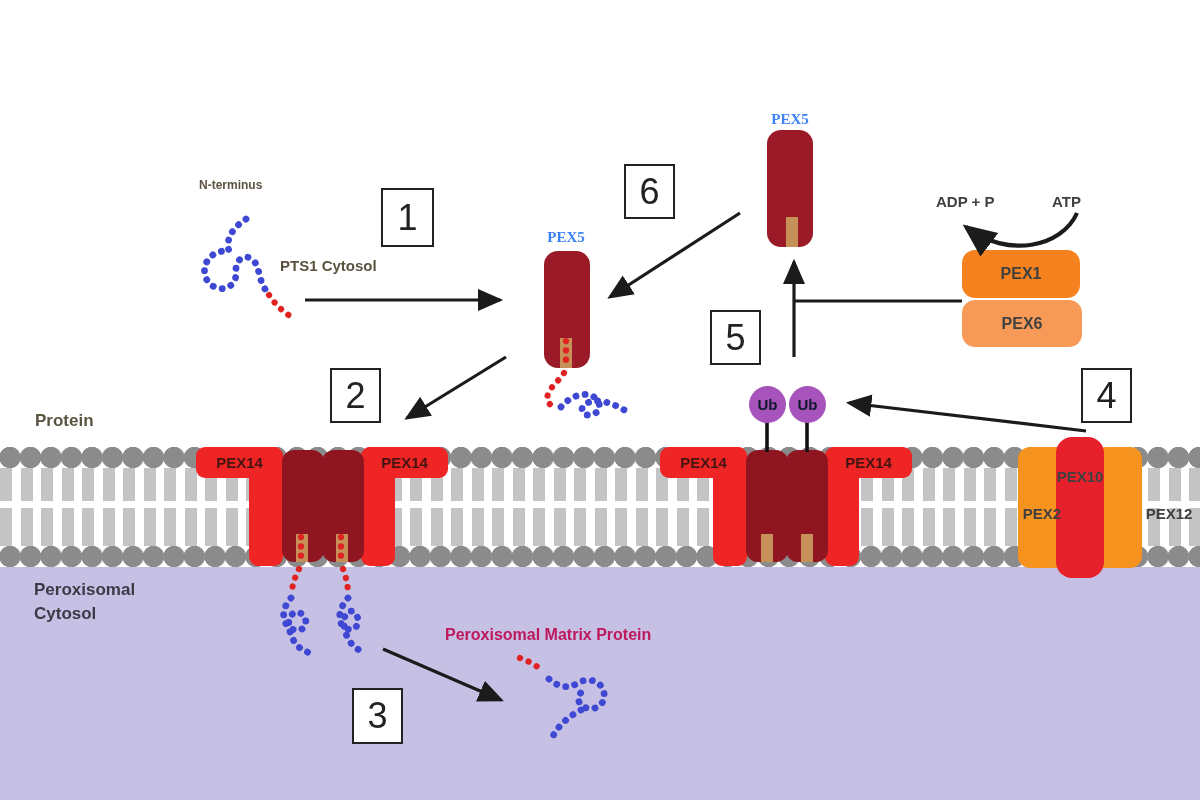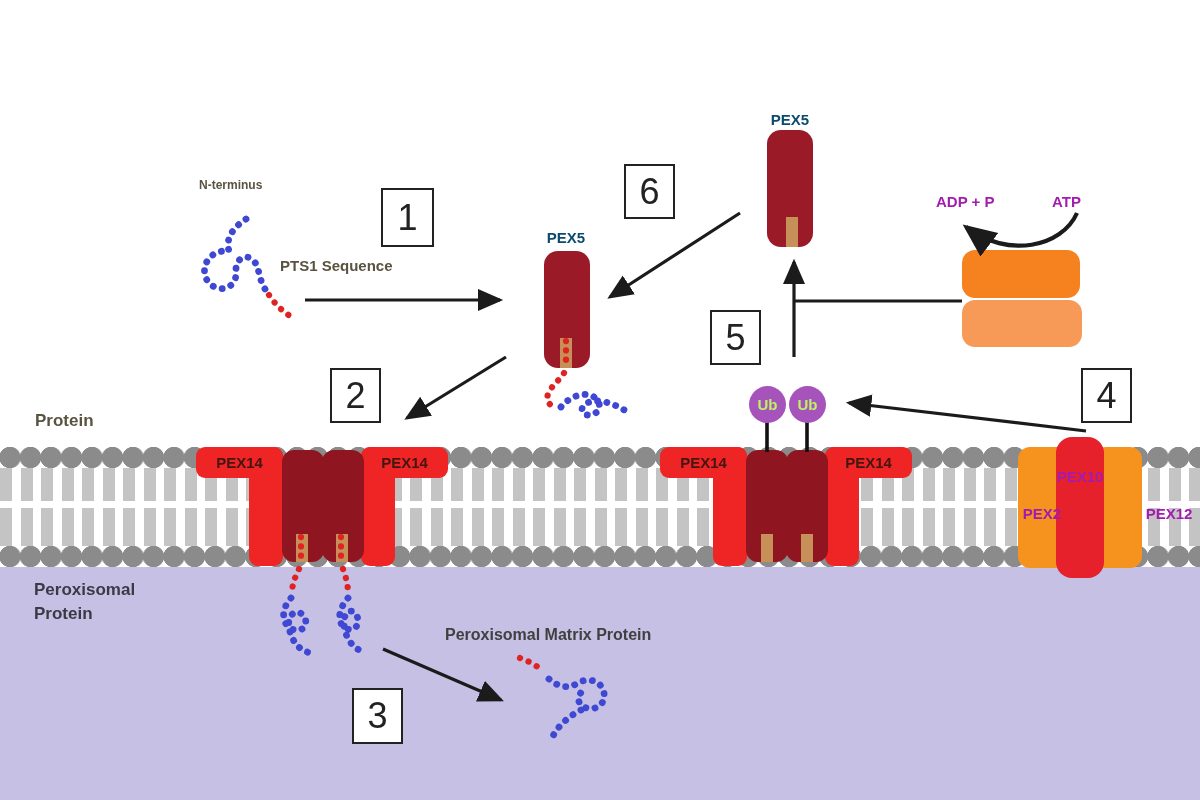--- a/index.html
+++ b/index.html
@@ -24,25 +24,25 @@
   .shape{position:absolute;z-index:3;}
   .pex14{background:#ee2524;}
   .bar{height:31px;border-radius:9px;}
   .col{width:34px;border-radius:9px;}
   .chan{width:42px;height:112px;top:450px;background:#8f1520;border-radius:12px;}
   .slot{width:12px;background:#c79058;z-index:3;position:absolute;}
   .pex5body{width:46px;height:117px;background:#9a1b27;border-radius:14px;}
   .orangebox{border-radius:13px;}
   .ubcircle{width:37px;height:37px;border-radius:50%;background:#a653bb;z-index:6;
     display:flex;align-items:center;justify-content:center;
-    color:#bef264;font-weight:bold;font-size:15px;}
+    color:#0f172a;font-weight:bold;font-size:15px;}
   
-  .lbl{position:absolute;z-index:6;font-weight:bold;color:#a21caf;white-space:nowrap;}
+  .lbl{position:absolute;z-index:6;font-weight:bold;color:#404040;white-space:nowrap;}
   .olive{color:#5a5340;}
-  .gray{color:#0c4a6e;}
+  .gray{color:#3b82f6;font-family:Liberation Serif, serif;}
   .darkred{color:#451511;}
   .center{display:flex;align-items:center;justify-content:center;white-space:nowrap;}
   .prewrap{white-space:pre-line;}
   
   .stepbox{position:absolute;z-index:7;background:#ffffff;border:2.5px solid #222222;
     display:flex;align-items:center;justify-content:center;
     font-size:36px;color:#222222;}
   
   #overlay{position:absolute;left:0;top:0;z-index:5;pointer-events:none;}
 </style>
@@ -89,20 +89,22 @@
   <div class="shape pex5body" style="left:544px;top:251px;"></div>
   <div class="slot" style="left:560px;top:338px;height:30px;z-index:4;"></div>
   <div class="lbl gray center" style="left:542px;top:229px;width:48px;font-size:15px;">PEX5</div>
 
   <div class="shape pex5body" style="left:767px;top:130px;"></div>
   <div class="slot" style="left:786px;top:217px;height:30px;z-index:4;"></div>
   <div class="lbl gray center" style="left:766px;top:111px;width:48px;font-size:15px;">PEX5</div>
 
   <div class="shape orangebox" style="left:962px;top:250px;width:118px;height:48px;background:#f5821f;"></div>
   <div class="shape orangebox" style="left:962px;top:300px;width:120px;height:47px;background:#f79a58;"></div>
+  <div class="lbl center" style="left:962px;top:250px;width:118px;height:48px;font-size:16px;">PEX1</div>
+  <div class="lbl center" style="left:962px;top:300px;width:120px;height:47px;font-size:16px;">PEX6</div>
 
   <div class="shape orangebox" style="left:1018px;top:447px;width:48px;height:121px;background:#f6921e;border-radius:12px;"></div>
   <div class="shape orangebox" style="left:1094px;top:447px;width:48px;height:121px;background:#f6921e;border-radius:12px;"></div>
   <div class="shape orangebox" style="left:1056px;top:437px;width:48px;height:141px;background:#e7212b;border-radius:16px;z-index:4;"></div>
   <div class="lbl center" style="left:1048px;top:468px;width:64px;font-size:15px;z-index:6;text-align:center;">PEX10</div>
   <div class="lbl center" style="left:1016px;top:505px;width:52px;font-size:15px;z-index:6;">PEX2</div>
   <div class="lbl center" style="left:1140px;top:505px;width:58px;font-size:15px;z-index:6;">PEX12</div>
 
   <svg id="overlay" width="1200" height="800" viewBox="0 0 1200 800">
     <defs>
@@ -160,21 +162,21 @@
     <span>4</span>
     </div>
   <div class="stepbox" style="left:710px;top:310px;width:47px;height:51px;">
     <span>5</span>
     </div>
   <div class="stepbox" style="left:624px;top:164px;width:47px;height:51px;">
     <span>6</span>
     </div>
 
   <div class="lbl olive" style="left:199px;top:178px;font-size:12px;">N-terminus</div>
-  <div class="lbl olive" style="left:280px;top:257px;font-size:15px;">PTS1 Sequence</div>
+  <div class="lbl olive" style="left:280px;top:257px;font-size:15px;">PTS1 Cytosol</div>
   <div class="lbl olive" style="left:35px;top:411px;font-size:17px;">Protein</div>
   <div class="lbl prewrap" style="left:34px;top:578px;font-size:17px;line-height:24px;color:#3c3946;white-space:pre-line;">Peroxisomal
-Protein</div>
-  <div class="lbl" style="left:445px;top:626px;font-size:16px;color:#404040;">Peroxisomal Matrix Protein</div>
+Cytosol</div>
+  <div class="lbl" style="left:445px;top:626px;font-size:16px;color:#be185d;">Peroxisomal Matrix Protein</div>
   <div class="lbl" style="left:936px;top:193px;font-size:15px;">ADP + P</div>
   <div class="lbl" style="left:1052px;top:193px;font-size:15px;">ATP</div>
 
 </div>
 
 </body></html>

